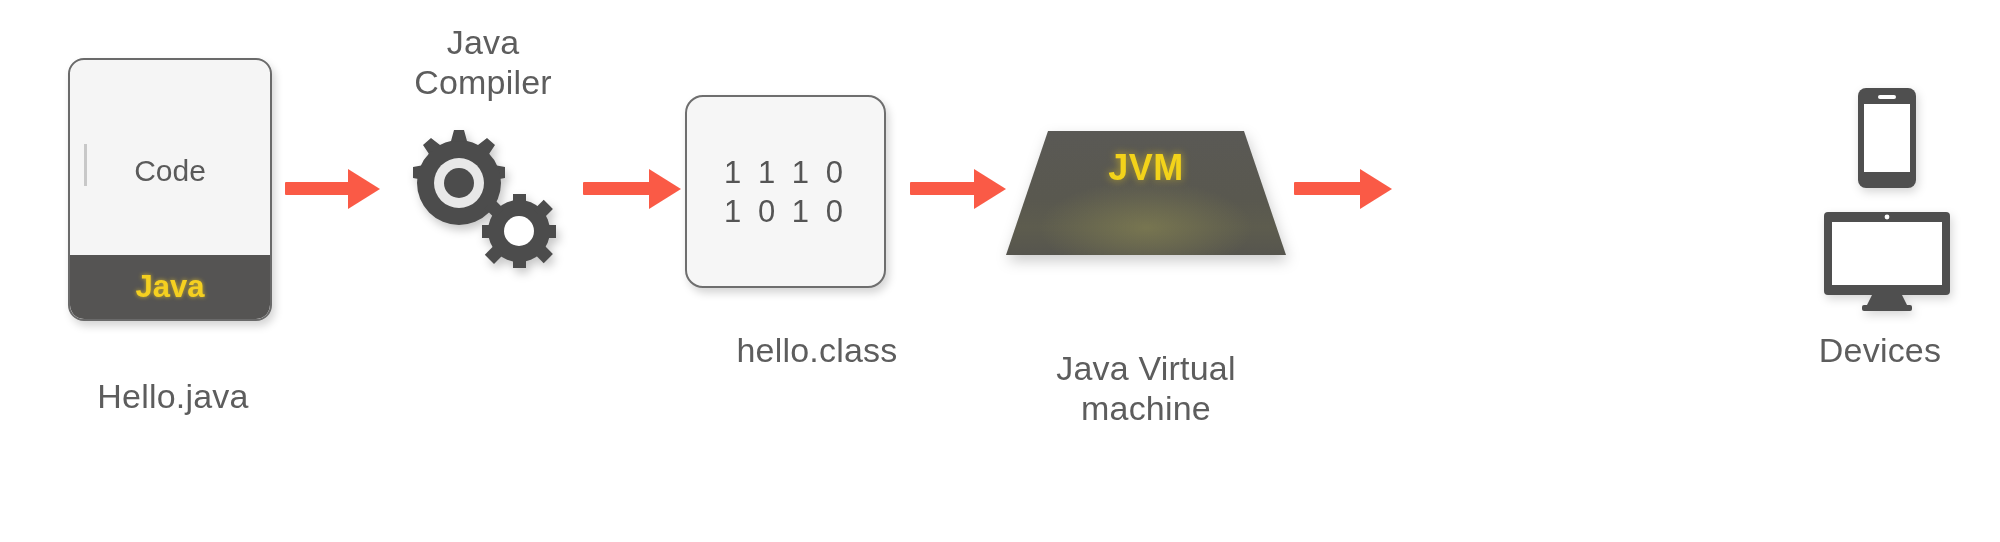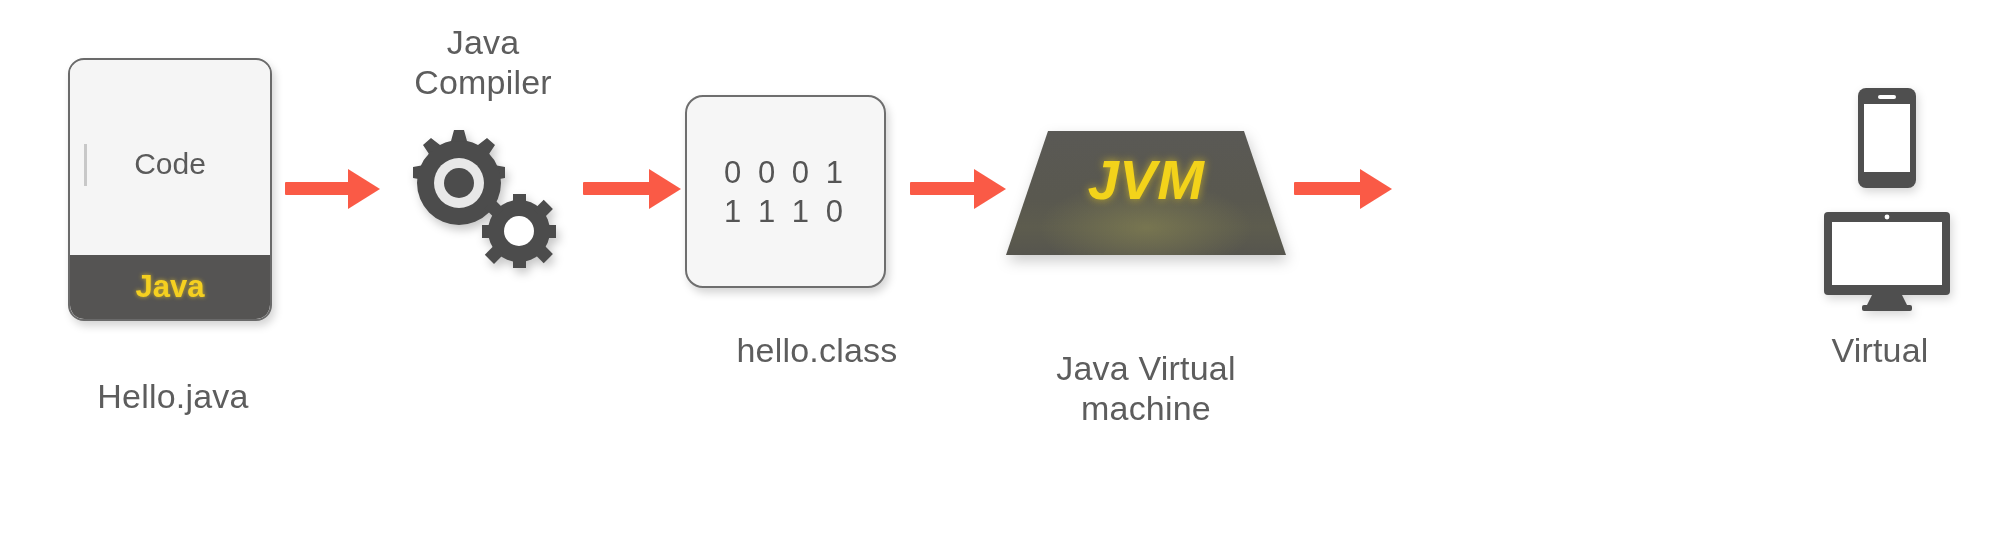--- a/index.html
+++ b/index.html
@@ -28,21 +28,21 @@
   #src-card{
     left:68px;top:58px;width:204px;height:263px;
     border-radius:16px;
     background:#f5f5f5;
     border:2px solid #6a6a6a;
     box-shadow:3px 5px 9px rgba(0,0,0,.17);
     overflow:hidden;
     box-sizing:border-box;
   }
   #src-card .code-area{
-    position:absolute;left:0;top:5px;right:0;height:197px;
+    position:absolute;left:0;top:12px;right:0;height:197px;
     display:flex;align-items:center;justify-content:center;
     background:#f5f5f5;
   }
   #src-card .code-text{
     font-size:30px;color:#5a5a5a;
   }
   #src-card .cursor-bar{
     position:absolute;left:14px;top:84px;width:3px;height:42px;
     background:#c8c8c8;
   }
@@ -88,24 +88,23 @@
   #class-box .bits{
     font-size:31px;color:#555;letter-spacing:4px;
     line-height:39px;text-align:center;
   }
 
   
   #jvm-wrap{left:1006px;top:131px;width:280px;height:124px;}
   #jvm-wrap svg{display:block;filter:drop-shadow(2px 6px 7px rgba(0,0,0,.2));}
   #jvm-label{
     position:absolute;left:0;top:16px;width:280px;
-    text-align:center;color:#f3d31a;font-size:56px;font-weight:bold;
+    text-align:center;color:#f3d31a;font-size:36px;font-weight:bold;
     text-shadow:0 0 9px rgba(243,211,26,.65);
     letter-spacing:.5px;
-    font-style:italic;
   }
 
   
   #devices{left:1812px;top:86px;width:150px;height:225px;}
   #devices svg{display:block;filter:drop-shadow(2px 4px 5px rgba(0,0,0,.16));}
 </style>
 </head>
 <body>
 
 <div class="stage" id="src-card">
@@ -154,22 +153,22 @@
     <circle cx="131" cy="109" r="15" fill="#ffffff"></circle>
   </svg>
 </div>
 
 <div class="arrow" id="arrow-2" style="left:583px;top:169px;width:100px;">
   <div class="shaft" style="width:70px;"></div>
   <div class="head" style="left:66px;"></div>
 </div>
 
 <div class="stage" id="class-box">
-  <div class="bits">0 0 0 1</div>
   <div class="bits">1 1 1 0</div>
+  <div class="bits">1 0 1 0</div>
 </div>
 <div class="caption" style="left:672px;top:330px;width:290px;">hello.class</div>
 
 <div class="arrow" id="arrow-3" style="left:910px;top:169px;width:98px;">
   <div class="shaft" style="width:68px;"></div>
   <div class="head" style="left:64px;"></div>
 </div>
 
 <div class="stage" id="jvm-wrap">
   <svg width="280" height="124" viewBox="0 0 280 124" xmlns="http://www.w3.org/2000/svg">
@@ -209,13 +208,13 @@
 
     <g>
       <rect x="12" y="126" width="126" height="83" rx="4" ry="4" fill="#4f4f4f"></rect>
       <rect x="20" y="136" width="110" height="63" fill="#ffffff"></rect>
       <circle cx="75" cy="131" r="2.4" fill="#ffffff"></circle>
       <polygon points="60,209 90,209 96,221 54,221" fill="#4f4f4f"></polygon>
       <rect x="50" y="219" width="50" height="6" rx="2" fill="#4f4f4f"></rect>
     </g>
   </svg>
 </div>
-<div class="caption" style="left:1760px;top:330px;width:240px;">Virtual</div>
+<div class="caption" style="left:1760px;top:330px;width:240px;">Devices</div>
 
 </body></html>

